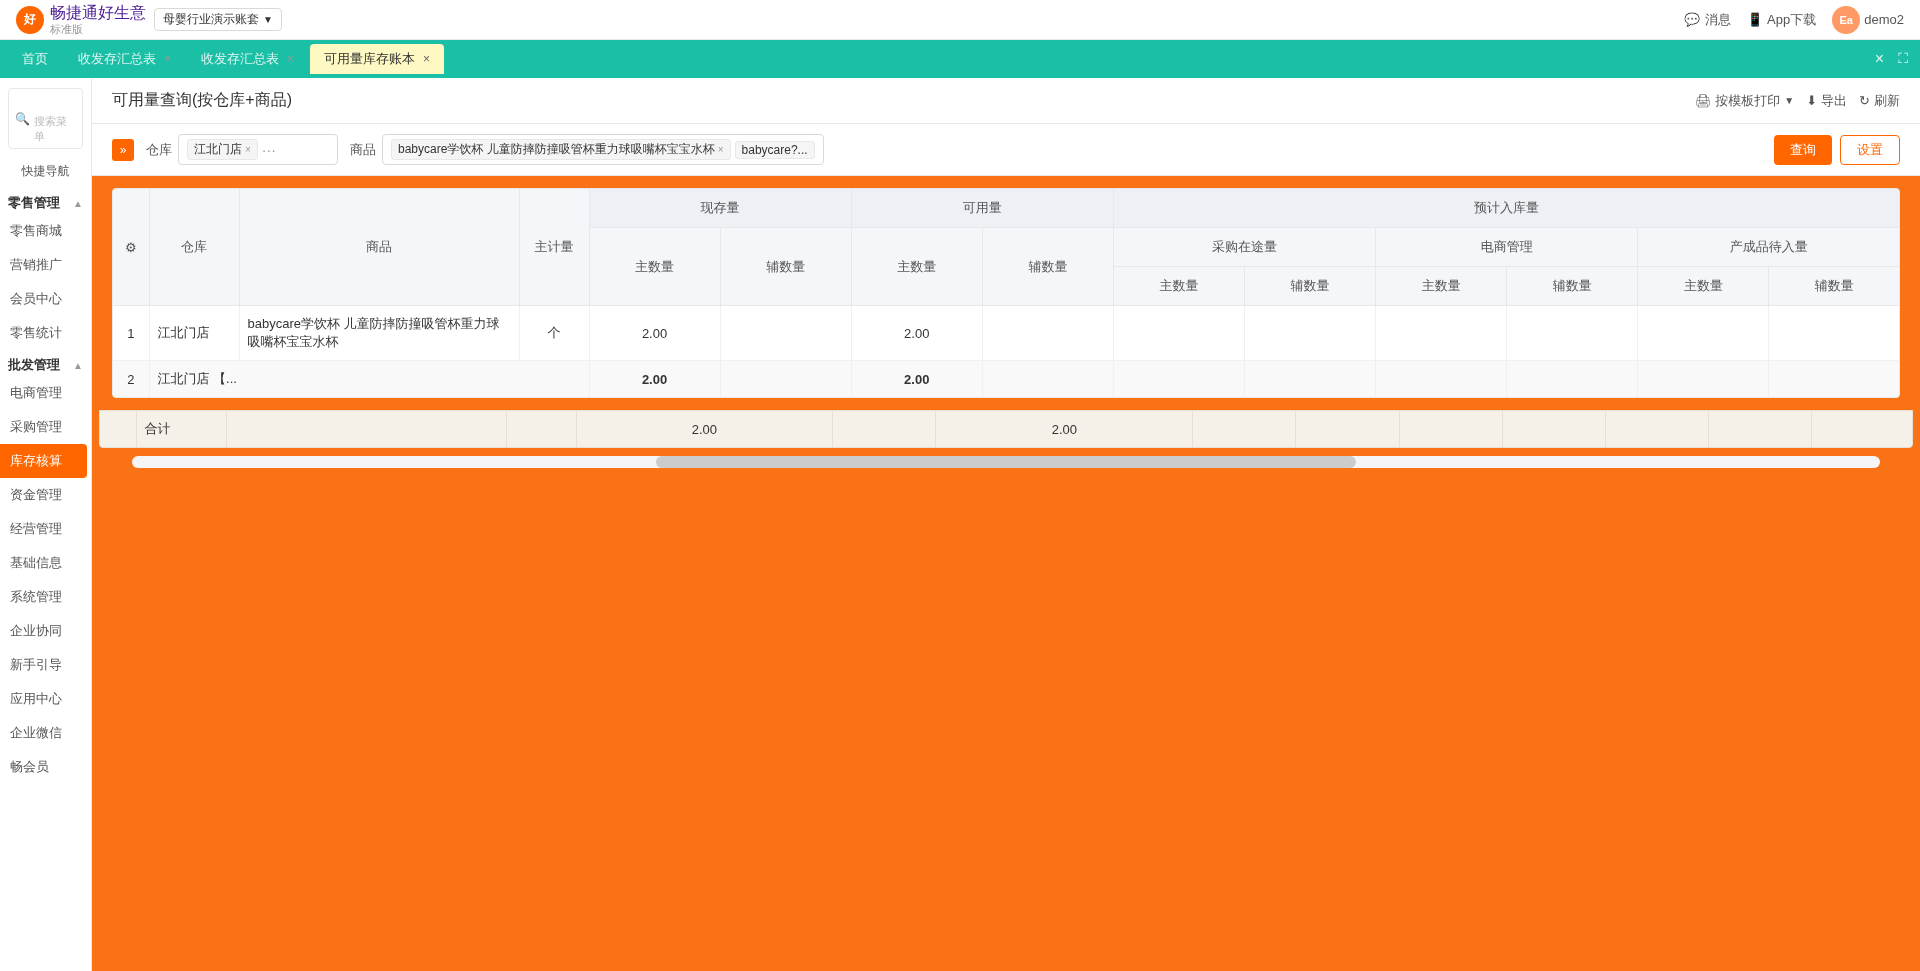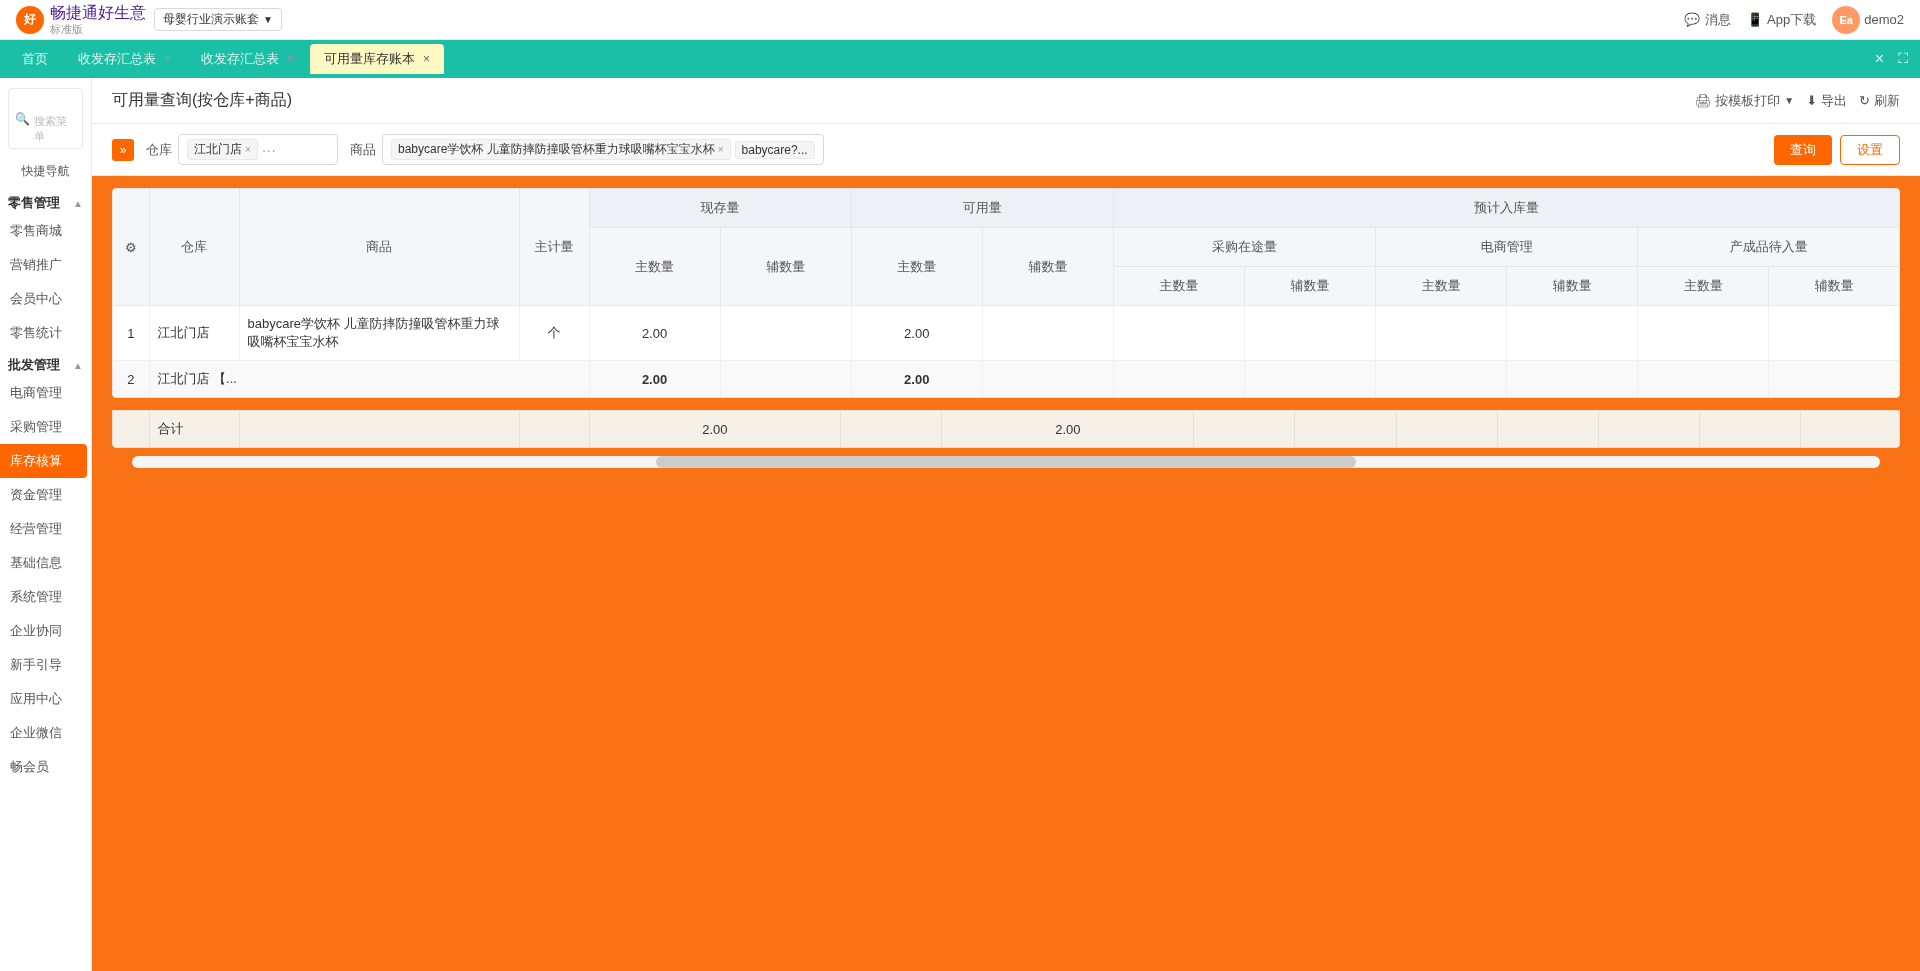--- a/index.html
+++ b/index.html
@@ -332,21 +332,21 @@
             <td></td>
             <td></td>
             <td></td>
             <td></td>
             <td></td>
           </tr>
         </tbody>
       </table>
     </div>
 
-    <div style="margin:0 20px; background:#f5f0e8; border:1px solid #e8dfd0; border-radius:0 0 4px 4px; overflow:hidden;">
+    <div style="margin:0 7px; background:#f5f0e8; border:1px solid #e8dfd0; border-radius:0 0 4px 4px; overflow:hidden;">
       <table style="width:100%;border-collapse:collapse;font-size:13px;">
         <tbody>
             <tr>
           <td style="width:36px;padding:9px 8px;text-align:center;border-right:1px solid #e8dfd0;"></td>
           <td style="width:90px;padding:9px 8px;text-align:left;border-right:1px solid #e8dfd0;font-weight:500;">合计</td>
           <td style="width:280px;padding:9px 8px;border-right:1px solid #e8dfd0;"></td>
           <td style="width:70px;padding:9px 8px;border-right:1px solid #e8dfd0;"></td>
           <td style="padding:9px 8px;text-align:center;border-right:1px solid #e8dfd0;font-weight:500;">2.00</td>
           <td style="padding:9px 8px;text-align:center;border-right:1px solid #e8dfd0;"></td>
           <td style="padding:9px 8px;text-align:center;border-right:1px solid #e8dfd0;font-weight:500;">2.00</td>

